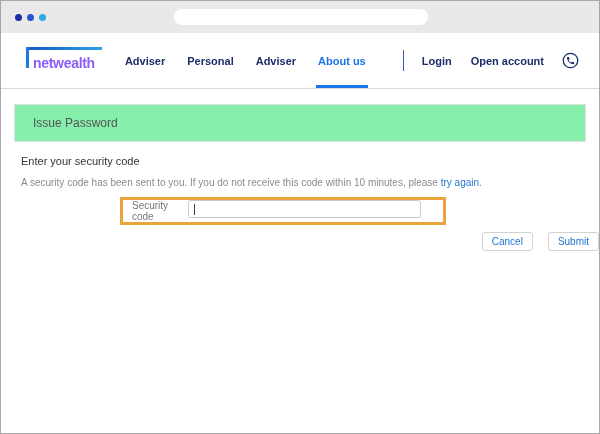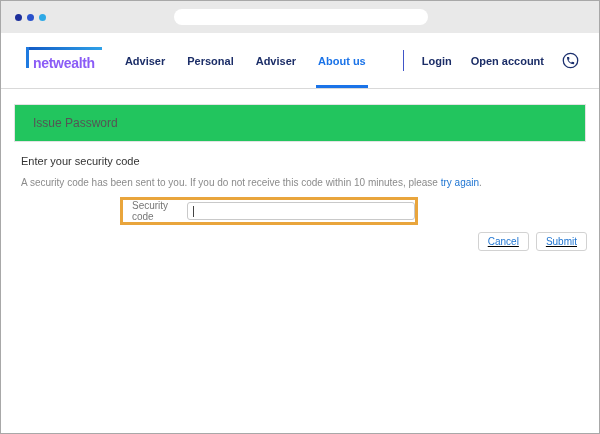--- a/index.html
+++ b/index.html
@@ -63,49 +63,49 @@
   }
   .header-link {
     font-size: 11px; font-weight: bold; color: #1b2d67;
     margin-left: 19px; cursor: pointer;
   }
   .phone-btn { margin-left: 18px; display: flex; align-items: center; cursor: pointer; }
 
   
   .banner {
     margin: 15px 13px 0 13px; height: 38px;
-    background: #22c55e; border: 1px solid #e3e3e3;
+    background: #86efac; border: 1px solid #e3e3e3;
     display: flex; align-items: center; padding: 0 18px;
   }
   .banner-title { font-size: 12px; color: #555; }
 
   
   .content { padding: 0 20px; }
   .content-heading { margin-top: 13px; font-size: 11px; color: #333; }
   .content-message { margin-top: 10px; font-size: 10px; color: #8b8b8b; }
   .content-message a { color: #2176d2; text-decoration: none; cursor: pointer; }
 
   .form-highlight {
-    margin-top: 9px; margin-left: 99px; width: 298px; height: 28px;
+    margin-top: 9px; margin-left: 99px; width: 326px; height: 28px;
     border: 3px solid #e9a53c; background: #fff;
-    display: flex; align-items: center;
+    display: flex; align-items: flex-start;
   }
   .form-label {
     font-size: 10px; color: #777; padding-left: 9px; width: 65px;
   }
   .input-box {
     width: 233px; height: 18px;
     border: 1px solid #c9c9c9; border-radius: 3px; background: #fff;
     display: flex; align-items: center; padding-left: 5px; cursor: text;
   }
   .caret { width: 1px; height: 11px; background: #444; }
 
   .actions {
-    display: flex; justify-content: flex-end; gap: 7px;
-    margin-top: 7px; padding-right: 12px; text-decoration: underline;
+    display: flex; justify-content: flex-end; gap: 15px;
+    margin-top: 7px; 
   }
   .btn {
     background: #fff; border: 1px solid #d2d2d2; border-radius: 3px;
     color: #2176d2; font-size: 10px; padding: 3px 9px;
     font-family: "Liberation Sans", sans-serif; cursor: pointer;
   }
 </style>
 </head>
 <body>
 

